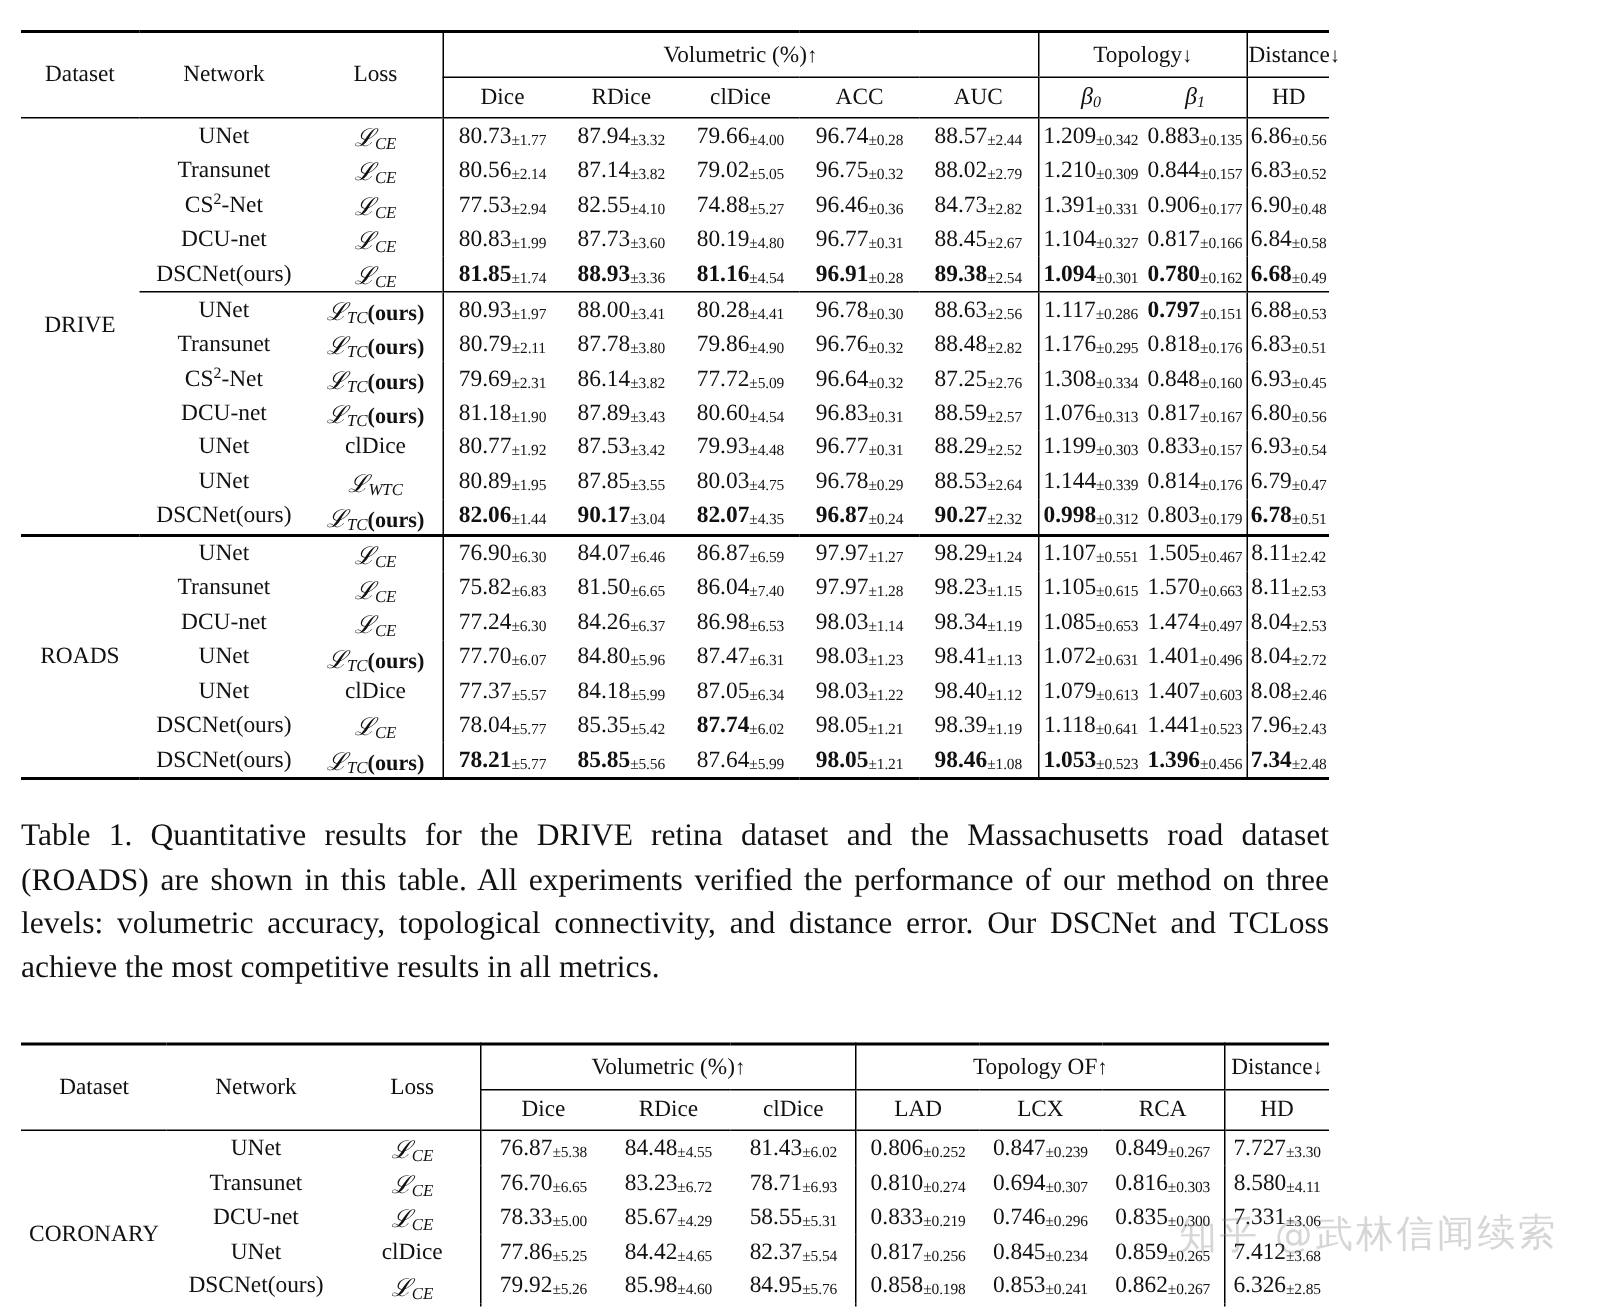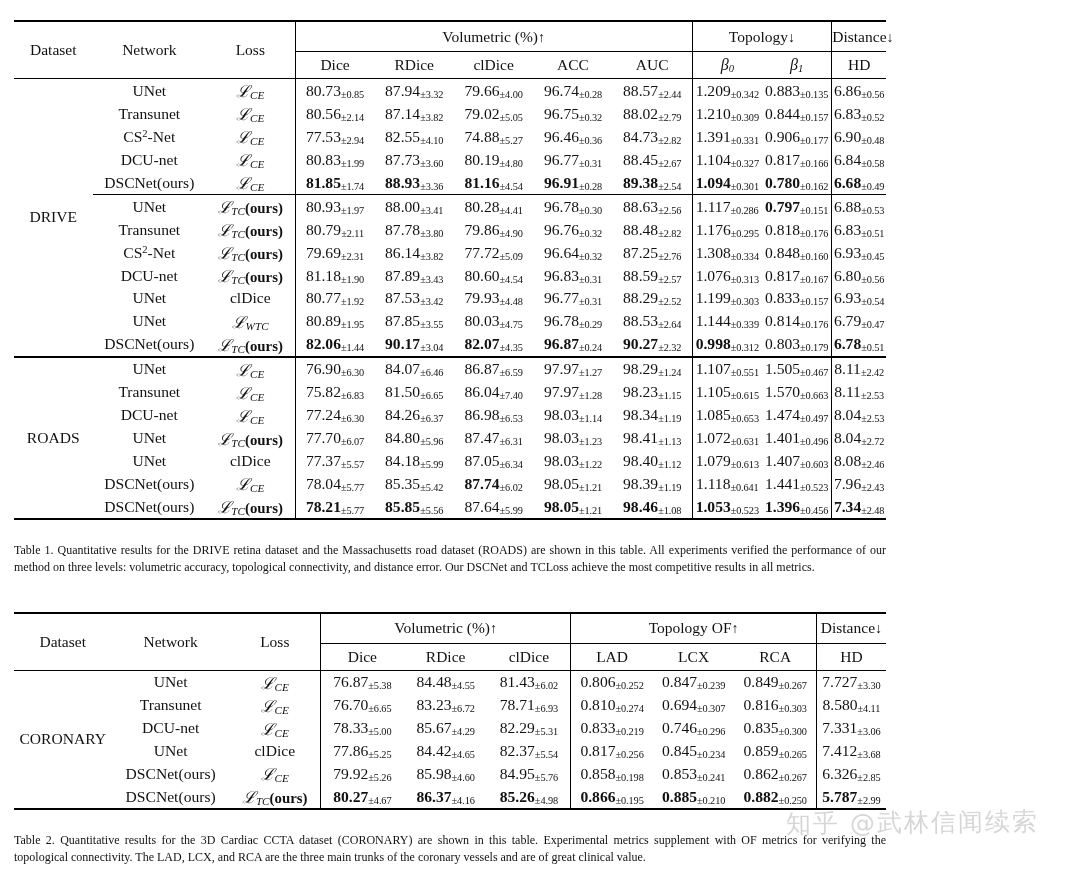--- a/index.html
+++ b/index.html
@@ -53,21 +53,21 @@
   .lsub { font-style: italic; font-size: 11.2px; vertical-align: -0.18em; }
   .ours { font-weight: bold; font-style: normal; font-size: 14.8px; text-align: center; }
   .beta { font-style: italic; font-size: 16px; }
   .betasub { font-size: 10.6px; vertical-align: -0.2em; font-style: italic; }
   .sup2 { font-size: 10.6px; vertical-align: 0.45em; }
 
   .arrow { font-size: 14px; }
 
   
   .caption {
-    font-size: 12px;
+    font-size: 21px;
     line-height: 1.39;
     text-align: justify;
     padding: 0 14px;
     box-sizing: border-box;
     margin: 0;
     font-family: Liberation Serif, serif;
   }
 
   
   .gap-a { height: 22px; }
@@ -133,21 +133,21 @@
           <td class="sub-cell vl"><span class="beta">β</span><span class="betasub">0</span></td>
           <td class="sub-cell"><span class="beta">β</span><span class="betasub">1</span></td>
           <td class="sub-cell vl">HD</td>
         </tr>
       </thead>
       <tbody id="t1-body">
           <tr class="data-row">
             <td rowspan="12">DRIVE</td>
             <td>UNet</td>
             <td><span class="lcal">ℒ</span><span class="lsub">CE</span></td>
-            <td class="vl"><span class="val"><span class="m">80.73</span><span class="s">±0.85</span></span></td>
+            <td class="vl"><span class="val"><span class="m">80.73</span><span class="s">±1.77</span></span></td>
             <td><span class="val"><span class="m">87.94</span><span class="s">±3.32</span></span></td>
             <td><span class="val"><span class="m">79.66</span><span class="s">±4.00</span></span></td>
             <td><span class="val"><span class="m">96.74</span><span class="s">±0.28</span></span></td>
             <td><span class="val"><span class="m">88.57</span><span class="s">±2.44</span></span></td>
             <td class="vl"><span class="val"><span class="m">1.209</span><span class="s">±0.342</span></span></td>
             <td><span class="val"><span class="m">0.883</span><span class="s">±0.135</span></span></td>
             <td class="vl"><span class="val"><span class="m">6.86</span><span class="s">±0.56</span></span></td>
           </tr>
           <tr class="data-row">
             <td>Transunet</td>
@@ -436,21 +436,21 @@
             <td class="vl"><span class="val"><span class="m">0.810</span><span class="s">±0.274</span></span></td>
             <td><span class="val"><span class="m">0.694</span><span class="s">±0.307</span></span></td>
             <td><span class="val"><span class="m">0.816</span><span class="s">±0.303</span></span></td>
             <td class="vl"><span class="val"><span class="m">8.580</span><span class="s">±4.11</span></span></td>
           </tr>
           <tr class="data-row">
             <td>DCU-net</td>
             <td><span class="lcal">ℒ</span><span class="lsub">CE</span></td>
             <td class="vl"><span class="val"><span class="m">78.33</span><span class="s">±5.00</span></span></td>
             <td><span class="val"><span class="m">85.67</span><span class="s">±4.29</span></span></td>
-            <td><span class="val"><span class="m">82.29</span><span class="s">±5.31</span></span></td>
+            <td><span class="val"><span class="m">58.55</span><span class="s">±5.31</span></span></td>
             <td class="vl"><span class="val"><span class="m">0.833</span><span class="s">±0.219</span></span></td>
             <td><span class="val"><span class="m">0.746</span><span class="s">±0.296</span></span></td>
             <td><span class="val"><span class="m">0.835</span><span class="s">±0.300</span></span></td>
             <td class="vl"><span class="val"><span class="m">7.331</span><span class="s">±3.06</span></span></td>
           </tr>
           <tr class="data-row">
             <td>UNet</td>
             <td>clDice</td>
             <td class="vl"><span class="val"><span class="m">77.86</span><span class="s">±5.25</span></span></td>
             <td><span class="val"><span class="m">84.42</span><span class="s">±4.65</span></span></td>

